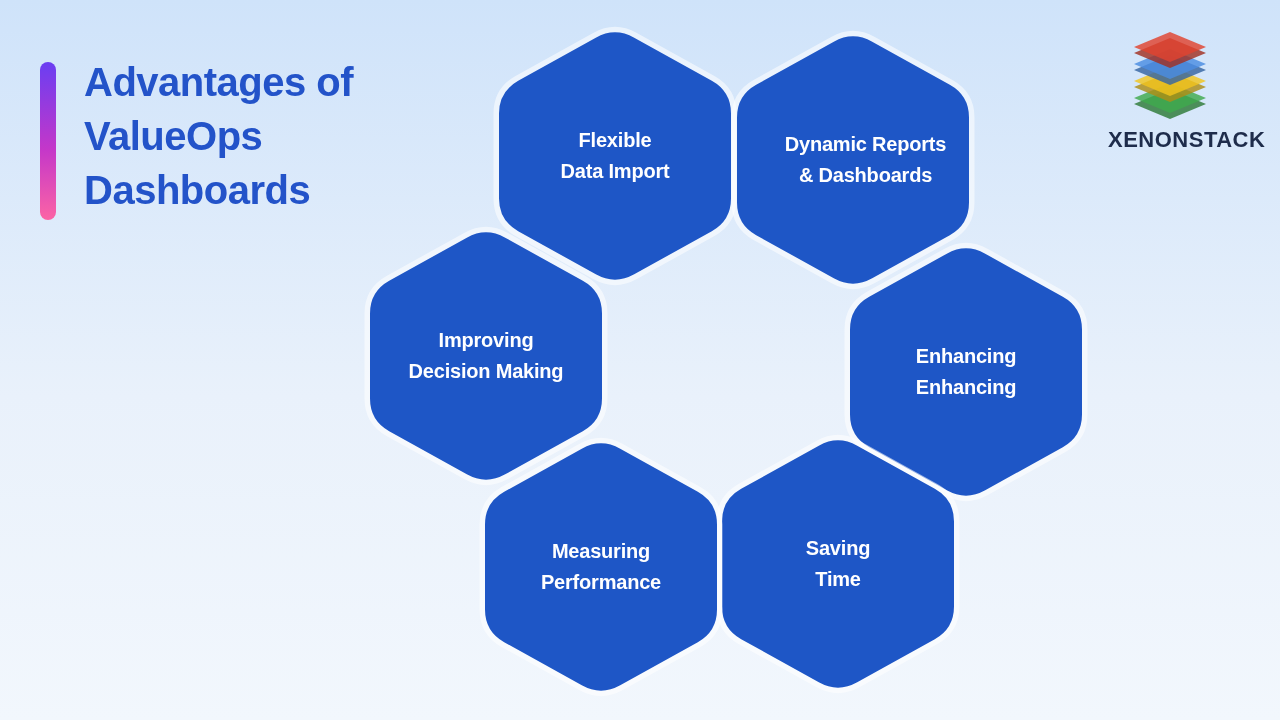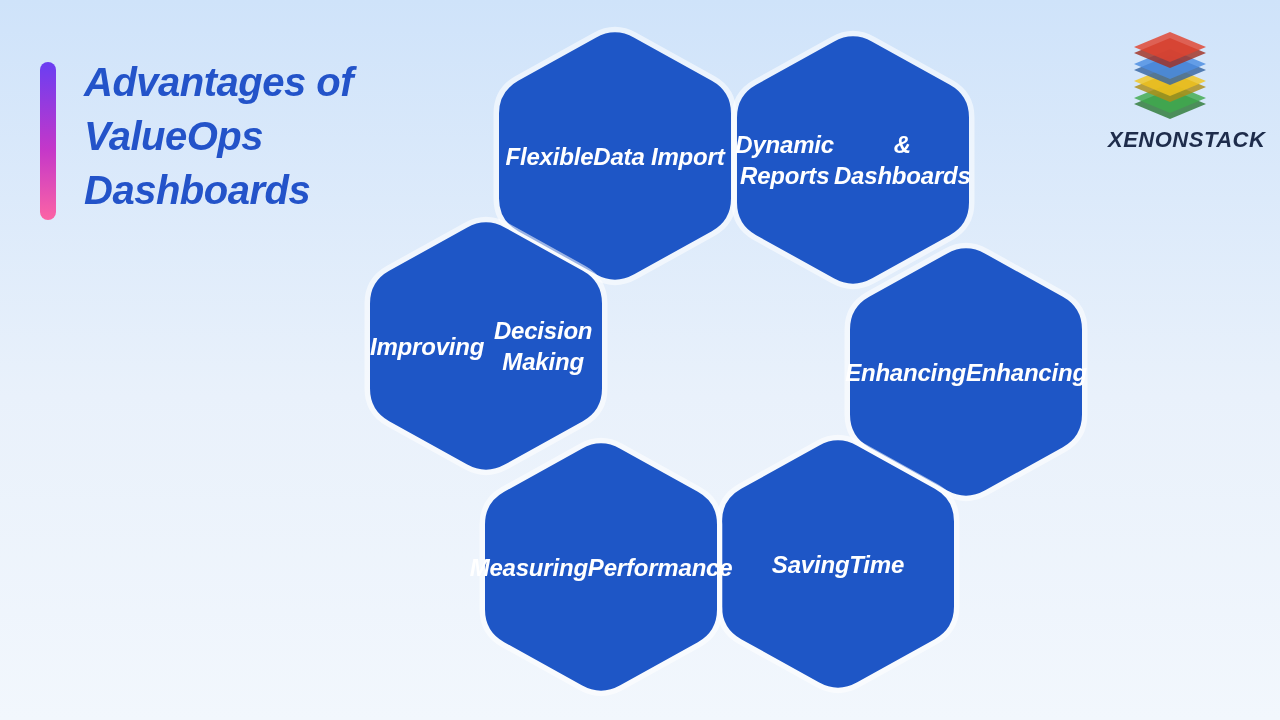--- a/index.html
+++ b/index.html
@@ -8,21 +8,20 @@
     font-family: "Liberation Sans", sans-serif;
     overflow: hidden;
   }
   .canvas {
     position: relative;
     width: 1280px; height: 720px;
     background: linear-gradient(180deg,
       var(--background-top, #cfe3fa) 0%,
       var(--background-mid, #e9f1fb) 55%,
       var(--background-bottom, #f2f7fd) 100%);
-    font-style: italic;
   }
 
   
   .accent-bar {
     position: absolute;
     left: 40px; top: 62px;
     width: 16px; height: 158px;
     border-radius: 9px;
     background: linear-gradient(180deg,
       var(--accent-start, #6a3ef2) 0%,
@@ -70,31 +69,31 @@
   .hex svg { position: absolute; inset: 0; overflow: visible; }
   .hex .hex-halo {
     fill: none;
     stroke: rgba(255,255,255,0.55);
     stroke-width: 11;
     stroke-linejoin: round;
   }
   .hex .hex-shape { fill: currentColor; }
   .hex .hex-label {
     position: absolute; inset: 0;
-    display: flex; flex-direction: row;
+    display: flex; flex-direction: column;
     align-items: center; justify-content: center;
     text-align: center;
     color: var(--hex-text, #ffffff);
-    font-size: 24px; line-height: 31px;
+    font-size: 20px; line-height: 31px;
     font-weight: 700;
     letter-spacing: -0.2px;
   }
   .hex-1 { left: 499px; top: 27px;  }
-  .hex-2 { left: 737px; top: 31px;  }
-  .hex-3 { left: 370px; top: 217px; }
+  .hex-2 { left: 737px; top: 31px; padding-left: 25px;  }
+  .hex-3 { left: 370px; top: 227px; }
   .hex-4 { left: 850px; top: 243px; }
   .hex-5 { left: 485px; top: 438px; }
   .hex-6 { left: 722px; top: 435px; }
 </style>
 </head>
 <body>
 
 <div class="canvas">
 
   <div class="accent-bar"></div>

